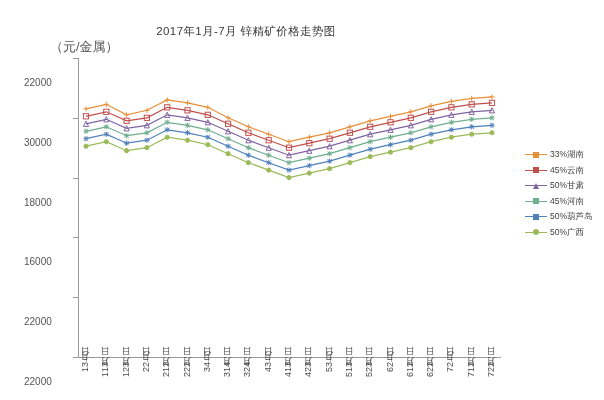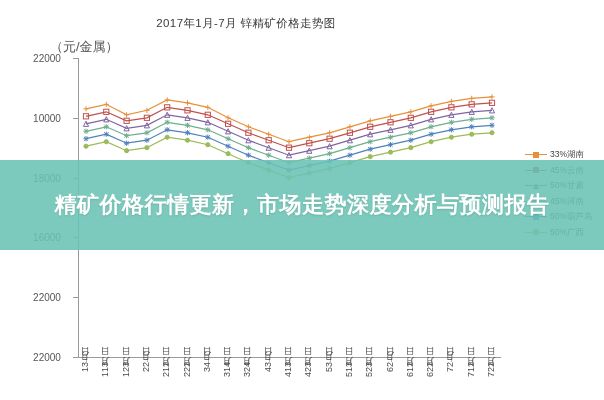--- a/index.html
+++ b/index.html
@@ -6,40 +6,41 @@
   body{
     width:604px;height:400px;
     background:#ffffff;
     font-family:"Liberation Sans","DejaVu Sans",sans-serif;
     overflow:hidden;position:relative;
   }
   #root{position:relative;width:604px;height:400px;background:#fff;}
 
   
   .chart-title{
-    position:absolute;left:0;top:16px;width:492px;
+    position:absolute;left:0;top:24px;width:492px;
     text-align:center;
     font-size:11.5px;color:#3a3a3a;letter-spacing:.4px;
     white-space:nowrap;
   }
 
   
   .yunit{
     position:absolute;left:22px;top:38px;
     font-size:13px;color:#555;white-space:nowrap;margin-left:28px;
   }
 
   .axis-line{position:absolute;background:#9a9a9a;}
   .y-axis{left:78px;top:58px;width:1px;height:300px;}
   .x-axis{left:78px;top:357px;width:423px;height:1px;}
 
   .ytick-label{
     position:absolute;right:0;transform:translateY(-50%);
-    font-size:10px;color:#555;text-align:center;width:46px;
+    font-size:10px;color:#555;text-align:left;width:46px;
     white-space:nowrap;
+    margin-top:24px;
   }
   .ytick-mark{position:absolute;left:73px;width:6px;height:1px;background:#9a9a9a;}
 
   .xtick-mark{position:absolute;top:357px;width:1px;height:5px;background:#b5b5b5;}
   .xtick-label{
     position:absolute;top:362px;
     font-size:9px;color:#4a4a4a;
     writing-mode:vertical-rl;
     transform:rotate(180deg);
     transform-origin:center;
@@ -86,21 +87,21 @@
   <div class="chart-title">2017年1月-7月 锌精矿价格走势图</div>
 
   <div class="yunit">（元/金属）</div>
 
   <div class="axis-line y-axis"></div>
   <div class="axis-line x-axis"></div>
 
   <div id="yticks">
       <div class="ytick-label" style="top: 58px; left: 24px;">22000</div>
       <div class="ytick-mark" style="top: 58px;"></div>
-      <div class="ytick-label" style="top: 117.8px; left: 24px;">10000</div>
+      <div class="ytick-label" style="top: 117.8px; left: 24px;">30000</div>
       <div class="ytick-mark" style="top: 117.8px;"></div>
       <div class="ytick-label" style="top: 177.6px; left: 24px;">18000</div>
       <div class="ytick-mark" style="top: 177.6px;"></div>
       <div class="ytick-label" style="top: 237.4px; left: 24px;">16000</div>
       <div class="ytick-mark" style="top: 237.4px;"></div>
       <div class="ytick-label" style="top: 297.2px; left: 24px;">22000</div>
       <div class="ytick-mark" style="top: 297.2px;"></div>
       <div class="ytick-label" style="top: 357px; left: 24px;">22000</div>
       <div class="ytick-mark" style="top: 357px;"></div>
     </div>
@@ -721,17 +722,14 @@
       </div>
       <div class="legend-row">
         <span class="legend-swatch">
           <i style="background: rgb(155, 187, 89);"></i>
           <b style="background: rgb(155, 187, 89); border-radius: 50%;"></b>
         </span>
         <span class="legend-text">50%广西</span>
       </div>
     </div>
 
-  <div class="overlay">
-    <div class="overlay-text">精矿价格行情更新，市场走势深度分析与预测报告</div>
-  </div>
 
 </div>
 
 </body></html>

